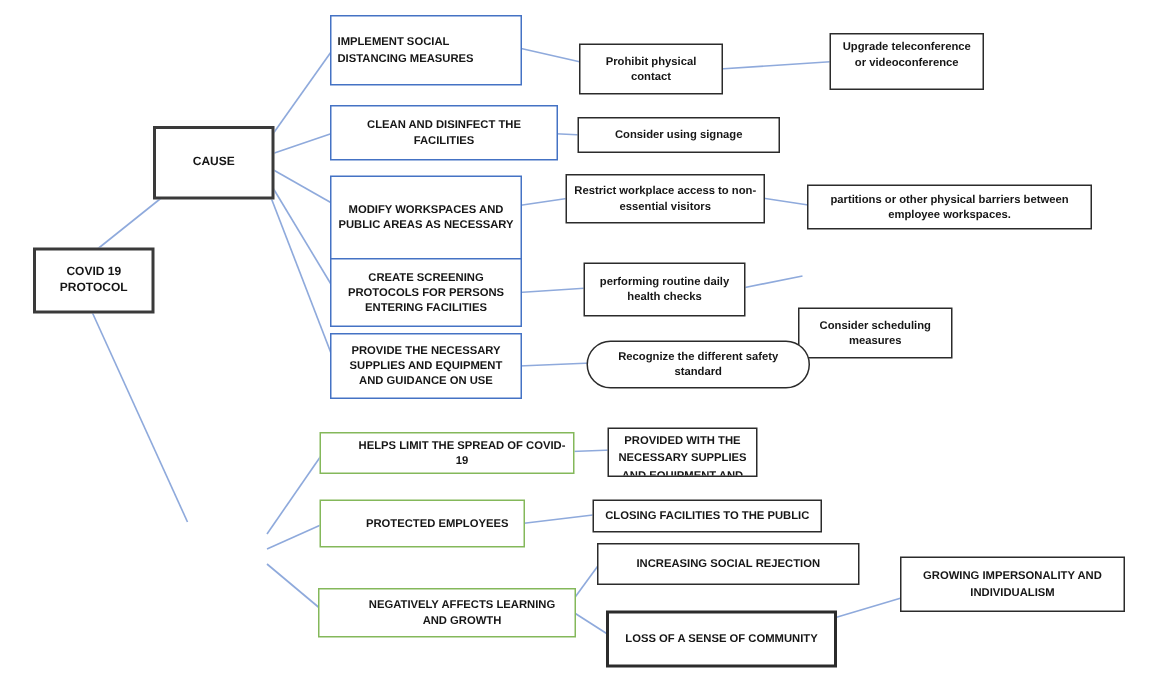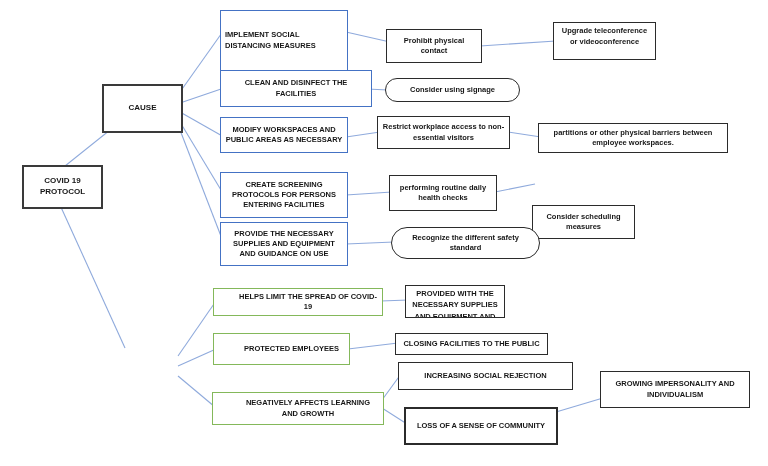--- a/index.html
+++ b/index.html
@@ -48,29 +48,29 @@
       <line x1="348" y1="349" x2="398" y2="343"></line>
       <line x1="382" y1="400" x2="401" y2="374"></line>
       <line x1="382" y1="408" x2="407" y2="424"></line>
       <line x1="556" y1="412" x2="603" y2="398"></line>
     </g>
   </svg>
 
   <div class="node lvl1" style="left:22px;top:165px;width:81px;height:44px;">COVID 19 PROTOCOL</div>
   <div class="node lvl1" style="left:102px;top:84px;width:81px;height:49px;">CAUSE</div>
 
-  <div class="node blue ta-left" style="left:220px;top:10px;width:128px;height:61px;">IMPLEMENT SOCIAL DISTANCING MEASURES</div>
+  <div class="node blue ta-left" style="left:220px;top:10px;width:128px;height:47px;">IMPLEMENT SOCIAL DISTANCING MEASURES</div>
   <div class="node blue" style="left:220px;top:70px;width:152px;height:37px;">CLEAN AND DISINFECT THE FACILITIES</div>
-  <div class="node blue" style="left:220px;top:117px;width:128px;height:36px;">MODIFY WORKSPACES AND PUBLIC AREAS AS NECESSARY</div>
+  <div class="node blue" style="left:220px;top:117px;width:128px;height:56px;">MODIFY WORKSPACES AND PUBLIC AREAS AS NECESSARY</div>
   <div class="node blue" style="left:220px;top:172px;width:128px;height:46px;">CREATE SCREENING PROTOCOLS FOR PERSONS ENTERING FACILITIES</div>
   <div class="node blue" style="left:220px;top:222px;width:128px;height:44px;">PROVIDE THE NECESSARY SUPPLIES AND EQUIPMENT AND GUIDANCE ON USE</div>
 
   <div class="node black clip" style="left:553px;top:22px;width:103px;height:38px;">Upgrade teleconference or videoconference</div>
   <div class="node black" style="left:386px;top:29px;width:96px;height:34px;">Prohibit physical contact</div>
-  <div class="node black" style="left:385px;top:78px;width:135px;height:24px;border-radius:12px;">Consider using signage</div>
+  <div class="node black" style="left:385px;top:78px;width:135px;height:24px;">Consider using signage</div>
   <div class="node black" style="left:377px;top:116px;width:133px;height:33px;">Restrict workplace access to non-essential visitors</div>
   <div class="node black" style="left:538px;top:123px;width:190px;height:30px;">partitions or other physical barriers between employee workspaces.</div>
   <div class="node black" style="left:389px;top:175px;width:108px;height:36px;">performing routine daily health checks</div>
   <div class="node black" style="left:532px;top:168px;width:103px;height:34px;margin-top:37px;">Consider scheduling measures</div>
   <div class="node black" style="left:391px;top:227px;width:149px;height:32px;border-radius:16px;">Recognize the different safety standard</div>
 
   <div class="node green" style="left:213px;top:288px;width:170px;height:28px;">HELPS LIMIT THE SPREAD OF COVID-19</div>
   <div class="node green" style="left:213px;top:333px;width:137px;height:32px;">PROTECTED EMPLOYEES</div>
   <div class="node green" style="left:212px;top:392px;width:172px;height:33px;">NEGATIVELY AFFECTS LEARNING AND GROWTH</div>
 

